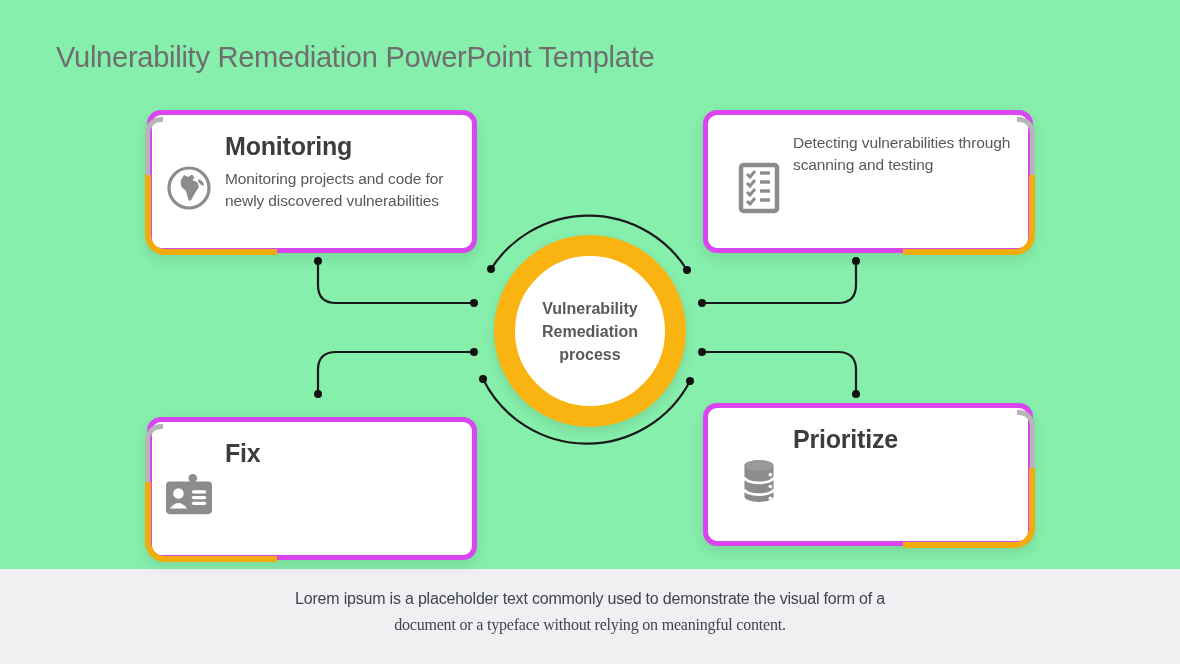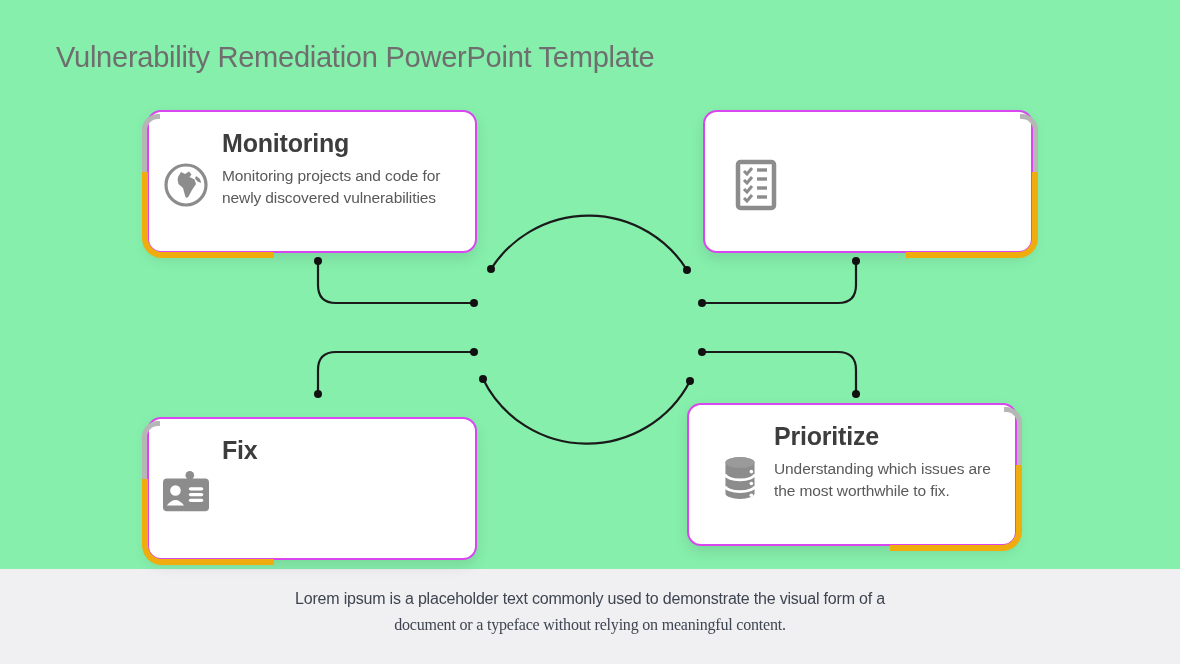--- a/index.html
+++ b/index.html
@@ -11,29 +11,29 @@
   }
   .slide-title {
     position:absolute; left:56px; top:40px;
     font-size:30px; font-weight:400; color:#6e6e6e;
     letter-spacing:-0.3px; transform:scaleX(0.97); transform-origin:left top;
     white-space:nowrap;
   }
   
   .card {
     position:absolute; width:330px; height:143px;
-    background:#ffffff; border:2px solid #d946ef; border-radius:14px;
+    background:#ffffff; border:5px solid #d946ef; border-radius:14px;
     box-shadow:0 6px 14px rgba(0,0,0,0.10);
     z-index:2;
     text-decoration:underline;
   }
   .card-monitoring { left:147px; top:110px; }
   .card-find       { left:703px; top:110px; }
   .card-fix        { left:147px; top:417px; }
-  .card-prioritize { left:687px; top:403px; }
+  .card-prioritize { left:703px; top:403px; }
 
   .accent-gray-left {
     position:absolute; left:-7px; top:2px; width:18px; height:62px;
     border-left:5px solid #b6b6b6; border-top:5px solid #b6b6b6;
     border-top-left-radius:16px;
   }
   .accent-yellow-left {
     position:absolute; left:-7px; top:60px; bottom:-7px; width:132px;
     border-left:6px solid #efac0c; border-bottom:6px solid #efac0c;
     border-bottom-left-radius:20px;
@@ -153,20 +153,21 @@
           <path d="M10 31 l3 3 5-6"></path>
           <path d="M10 40 l3 3 5-6"></path>
           <line x1="23" y1="12" x2="33" y2="12" stroke-width="3.4"></line>
           <line x1="23" y1="21" x2="33" y2="21" stroke-width="3.4"></line>
           <line x1="23" y1="30" x2="33" y2="30" stroke-width="3.4"></line>
           <line x1="23" y1="39" x2="33" y2="39" stroke-width="3.4"></line>
         </g>
       </svg>
     </div>
     <div class="content">
+      <p>Detecting vulnerabilities through scanning and testing</p>
     </div>
   </div>
 
   <div class="card card-fix">
     <div class="accent-gray-left"></div>
     <div class="accent-yellow-left"></div>
     <div class="icon">
       <svg width="52" height="46" viewBox="0 0 54 48">
         <circle cx="31" cy="6.5" r="4.5" fill="#8c8c8c"></circle>
         <rect x="3" y="10" width="48" height="34" rx="4" fill="#8c8c8c"></rect>
@@ -191,23 +192,29 @@
         <ellipse cx="22" cy="9" rx="16" ry="6" fill="#9a9a9a"></ellipse>
         <path d="M6 22 a16 6 0 0 0 32 0" stroke="#ffffff" stroke-width="3" fill="none"></path>
         <path d="M6 35 a16 6 0 0 0 32 0" stroke="#ffffff" stroke-width="3" fill="none"></path>
         <circle cx="34.5" cy="19" r="2" fill="#ffffff"></circle>
         <circle cx="34.5" cy="32" r="2" fill="#ffffff"></circle>
         <circle cx="34.5" cy="45" r="2" fill="#ffffff"></circle>
       </svg>
     </div>
     <div class="content">
       <h3>Prioritize</h3>
-      <p>Understanding which issues are the most worthwhile to fix.</p>
-    </div>
-  </div>
-
+    </div>
+  </div>
+
+  <div class="ring">
+    <div class="label">
+      <span>Vulnerability</span>
+      <span>Remediation</span>
+      <span>process</span>
+    </div>
+  </div>
 
   <div class="footer">
     <div class="line line1">Lorem ipsum is a placeholder text commonly used to demonstrate the visual form of a</div>
     <div class="line line2">document or a typeface without relying on meaningful content.</div>
   </div>
 
 </div>
 
 </body></html>

